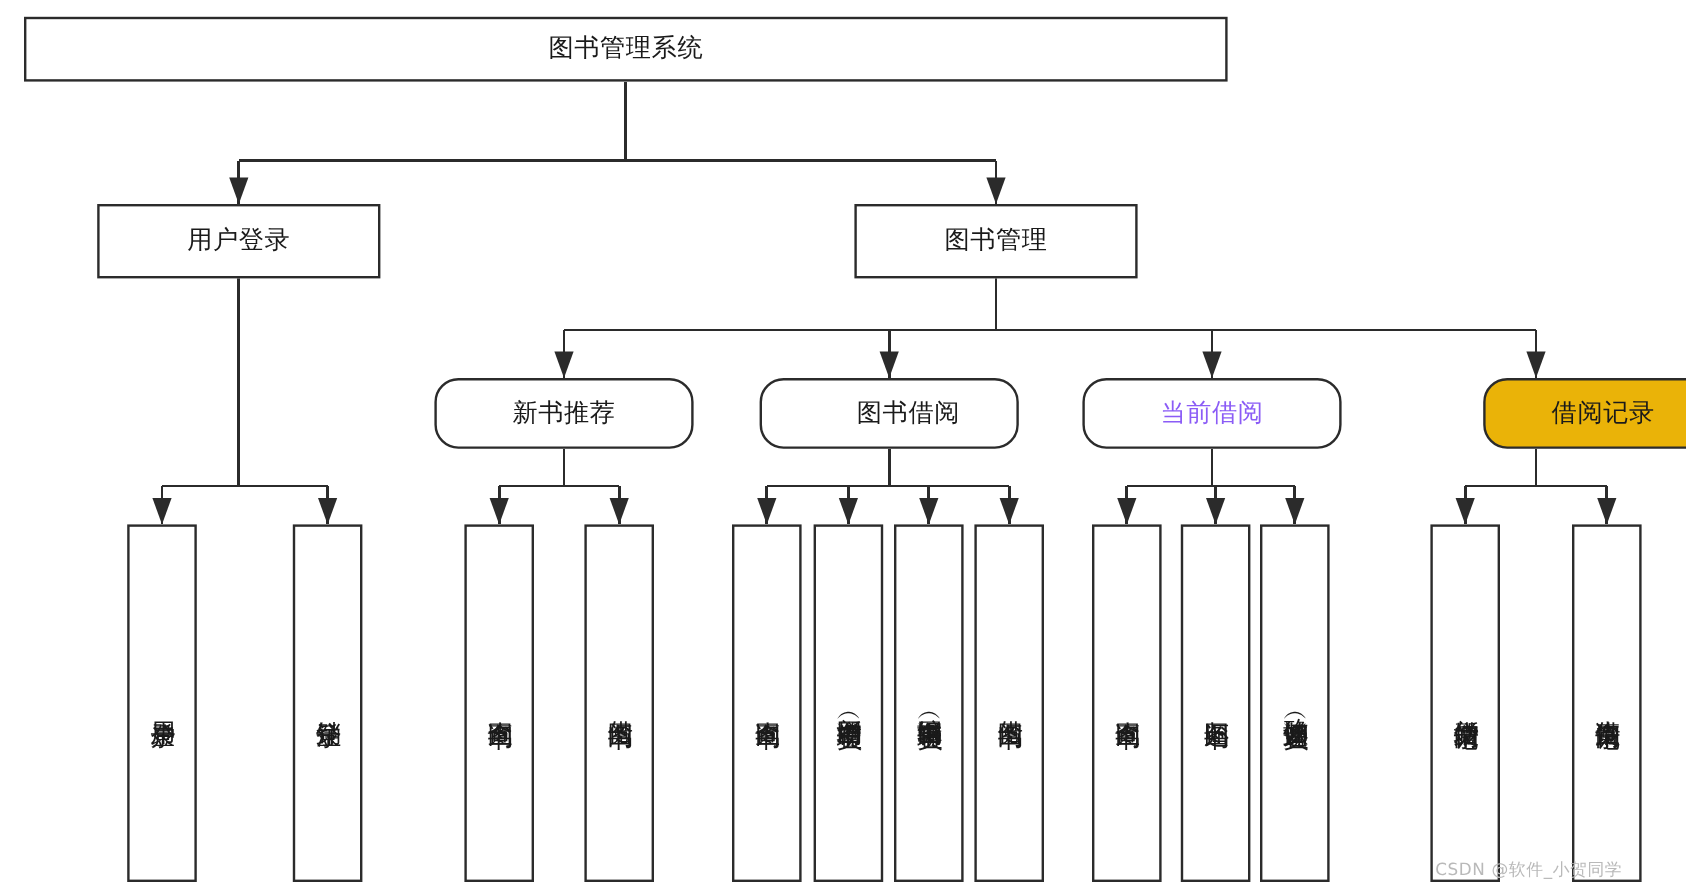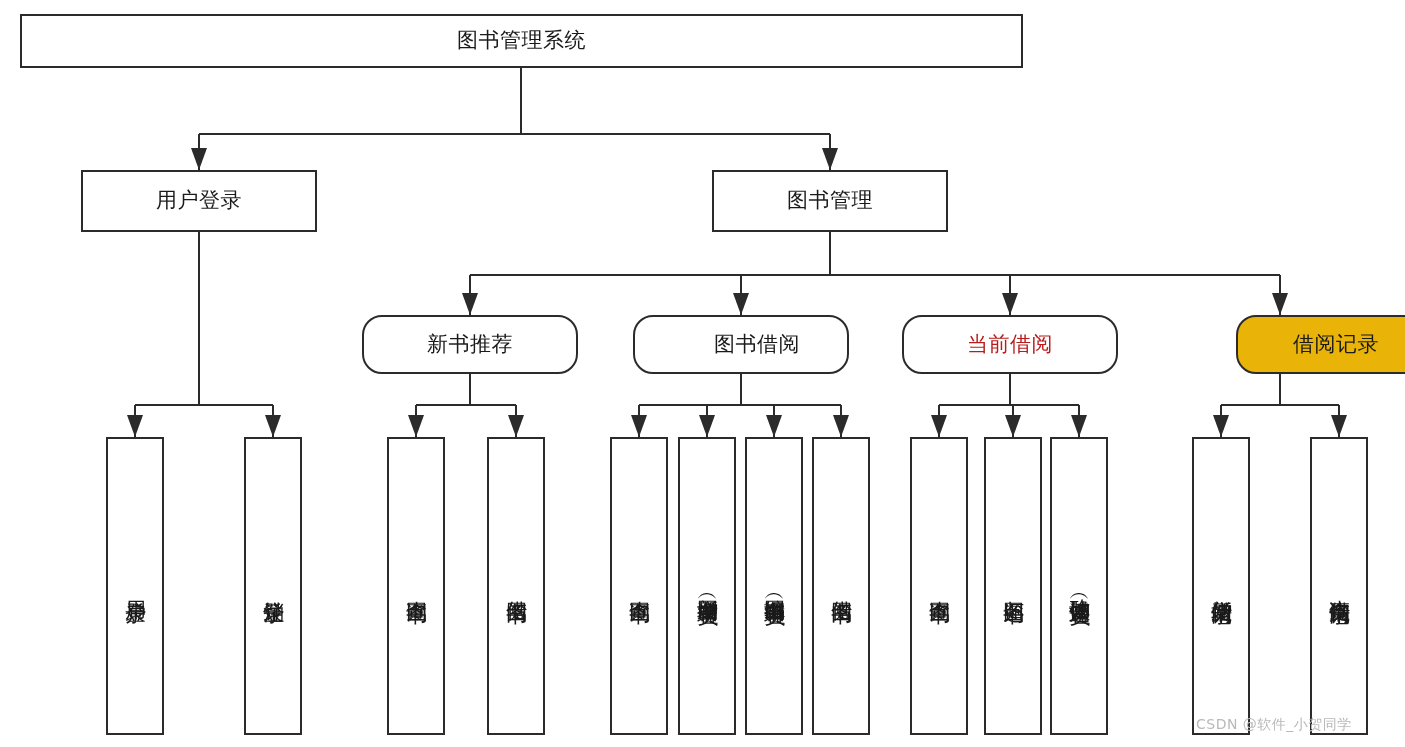--- a/index.html
+++ b/index.html
@@ -140,21 +140,21 @@
       <div class="node-box level-1" style="left: 712px; top: 170px; width: 236px; height: 62px; border-color: rgb(43, 43, 43); background: rgb(255, 255, 255);">
         <span class="node-label-h" style="color: rgb(26, 26, 26);">图书管理</span>
       </div>
       <div class="node-box level-2" style="left: 362px; top: 315px; width: 216px; height: 59px; border-color: rgb(43, 43, 43); background: rgb(255, 255, 255);">
         <span class="node-label-h" style="color: rgb(26, 26, 26);">新书推荐</span>
       </div>
       <div class="node-box level-2" style="left: 633px; top: 315px; width: 216px; height: 59px; border-color: rgb(43, 43, 43); background: rgb(255, 255, 255); padding-left: 32px;">
         <span class="node-label-h" style="color: rgb(26, 26, 26);">图书借阅</span>
       </div>
       <div class="node-box level-2" style="left: 902px; top: 315px; width: 216px; height: 59px; border-color: rgb(43, 43, 43); background: rgb(255, 255, 255);">
-        <span class="node-label-h" style="color: #b91c1c;">当前借阅</span>
+        <span class="node-label-h" style="color: #8b5cf6;">当前借阅</span>
       </div>
       <div class="node-box level-2" style="left: 1236px; top: 315px; width: 200px; height: 59px; border-color: rgb(43, 43, 43); background: #eab308;">
         <span class="node-label-h" style="color: rgb(26, 26, 26);">借阅记录</span>
       </div>
       <div class="node-box level-3" style="left: 106px; top: 437px; width: 58px; height: 298px; border-color: rgb(43, 43, 43); background: rgb(255, 255, 255);">
         <span class="node-label-v" style="color: rgb(26, 26, 26);">用户登录</span>
       </div>
       <div class="node-box level-3" style="left: 244px; top: 437px; width: 58px; height: 298px; border-color: rgb(43, 43, 43); background: rgb(255, 255, 255);">
         <span class="node-label-v" style="color: rgb(26, 26, 26);">注销登录</span>
       </div>

